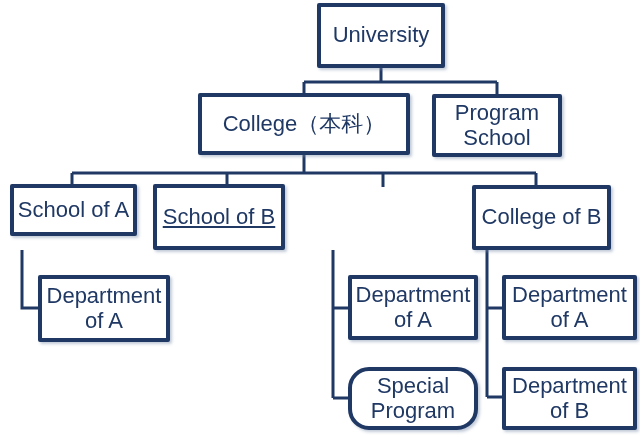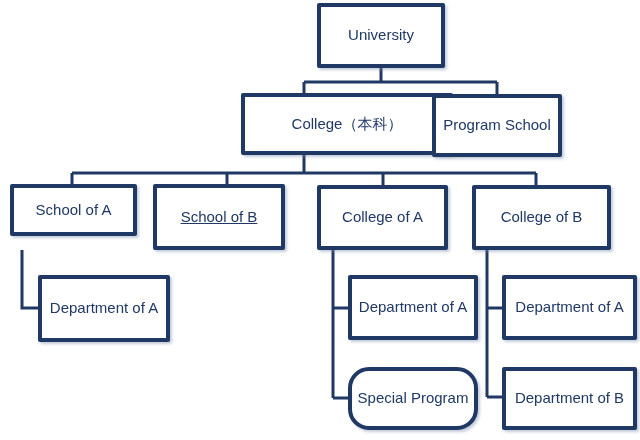--- a/index.html
+++ b/index.html
@@ -32,27 +32,27 @@
     box-sizing: border-box;
     background: #ffffff;
     border: 4px solid #1F3864;
     border-radius: 2px;
     box-shadow: 2px 2px 3px rgba(120, 140, 170, 0.45);
     display: flex;
     align-items: center;
     justify-content: center;
     text-align: center;
     color: #1F3864;
-    font-size: 15px;
+    font-size: 22px;
     line-height: 1.12;
     padding: 1px 2px;
   }
   
   .n-university      { left:317px; top:3px;   width:128px; height:65px; }
-  .n-college         { left:198px; top:93px;  width:212px; height:62px;margin-left:43px; }
+  .n-college         { left:198px; top:93px;  width:212px; height:62px; }
   .n-gradschool      { left:432px; top:94px;  width:130px; height:63px; }
   .n-school-a        { left:10px;  top:184px; width:127px; height:52px; }
   .n-school-b        { left:153px; top:184px; width:132px; height:66px;text-decoration:underline; }
   .n-college-a       { left:317px; top:185px; width:131px; height:65px; }
   .n-college-b       { left:472px; top:185px; width:139px; height:65px; }
   .n-dept-a-school-a { left:38px;  top:275px; width:132px; height:67px; }
   .n-dept-a-college-a{ left:348px; top:275px; width:130px; height:65px; }
   .n-special-program { left:348px; top:367px; width:130px; height:63px;border-radius:21px; }
   .n-dept-a-college-b{ left:502px; top:275px; width:135px; height:65px; }
   .n-dept-b-college-b{ left:502px; top:367px; width:135px; height:63px;align-items:center; }
@@ -88,23 +88,20 @@
   </div>
 
   <div class="node n-school-a">
     <span>School of A</span>
   </div>
 
   <div class="node n-school-b">
     <span>School of B</span>
   </div>
 
-  <div class="node n-college-a">
-    <span>College of A</span>
-  </div>
 
   <div class="node n-college-b">
     <span>College of B</span>
   </div>
 
   <div class="node n-dept-a-school-a">
     <span>Department of A</span>
   </div>
 
   <div class="node n-dept-a-college-a">

